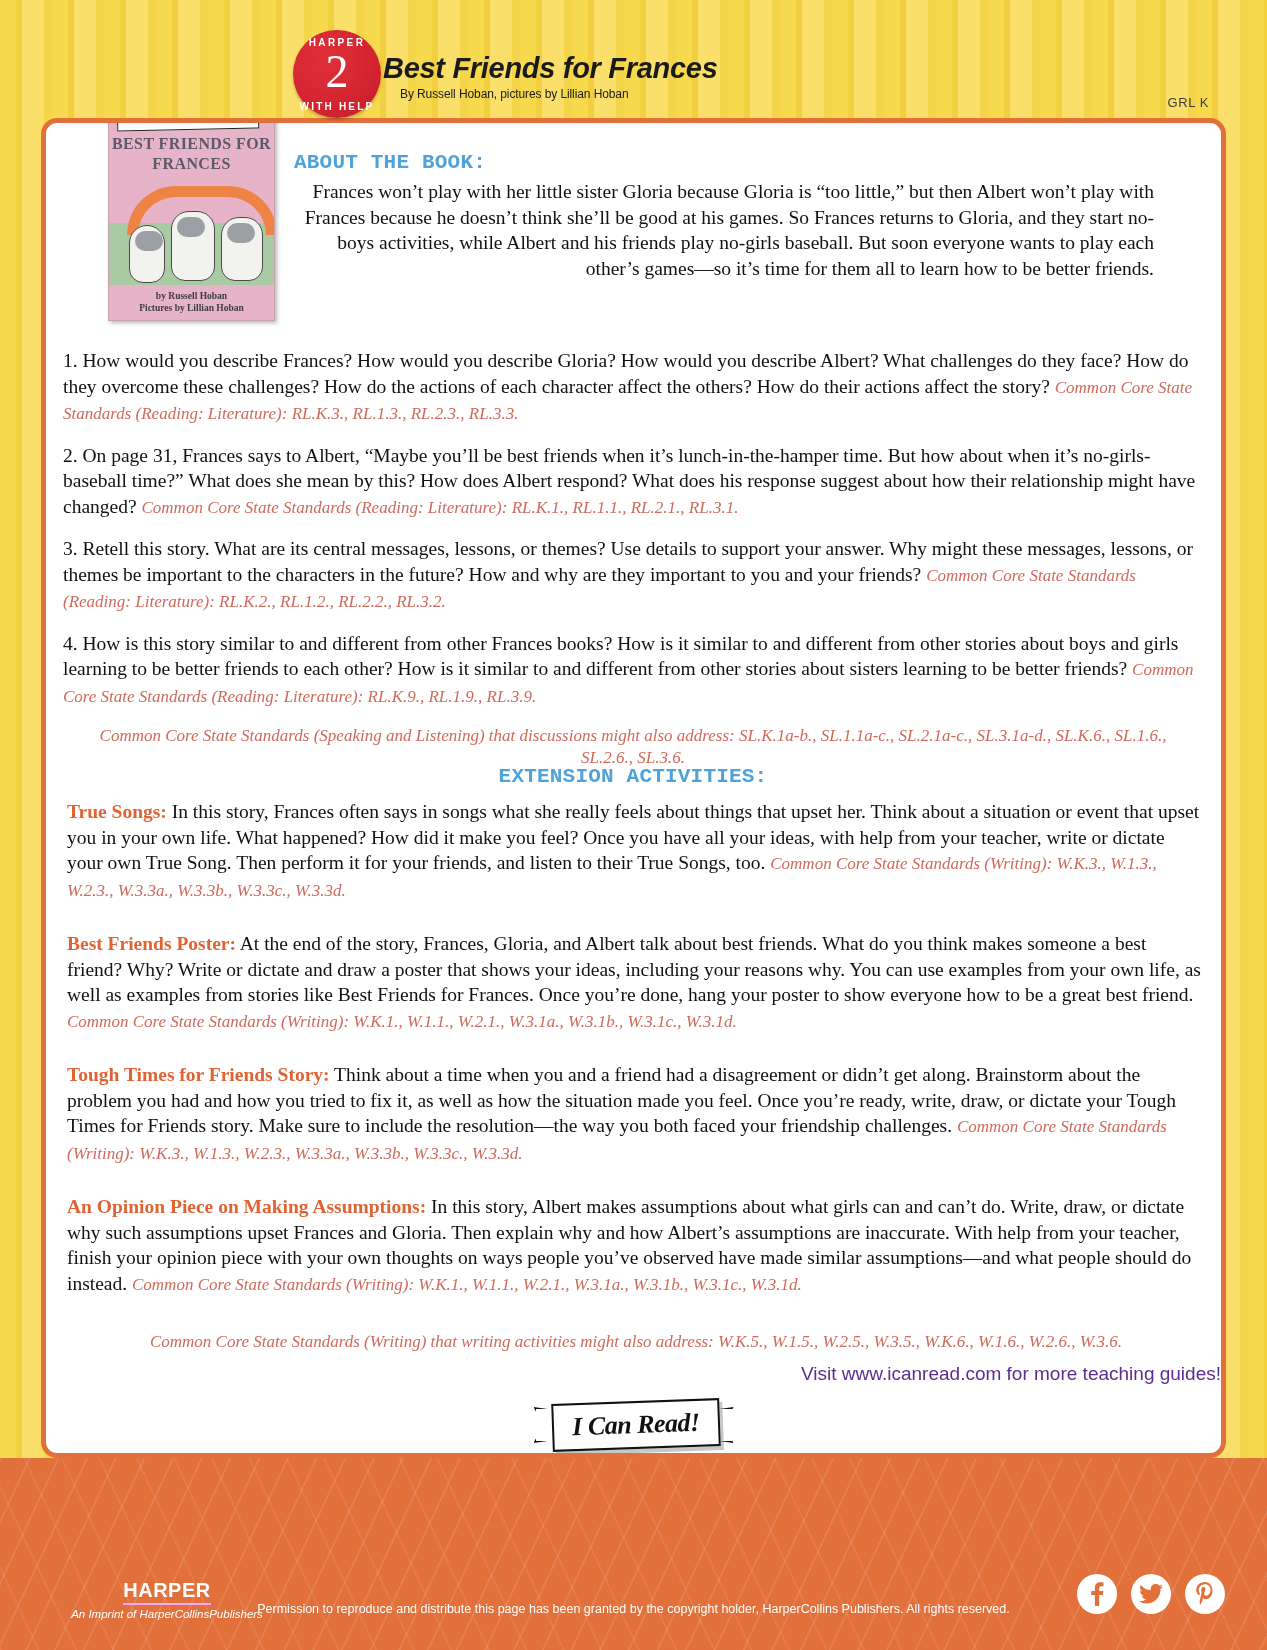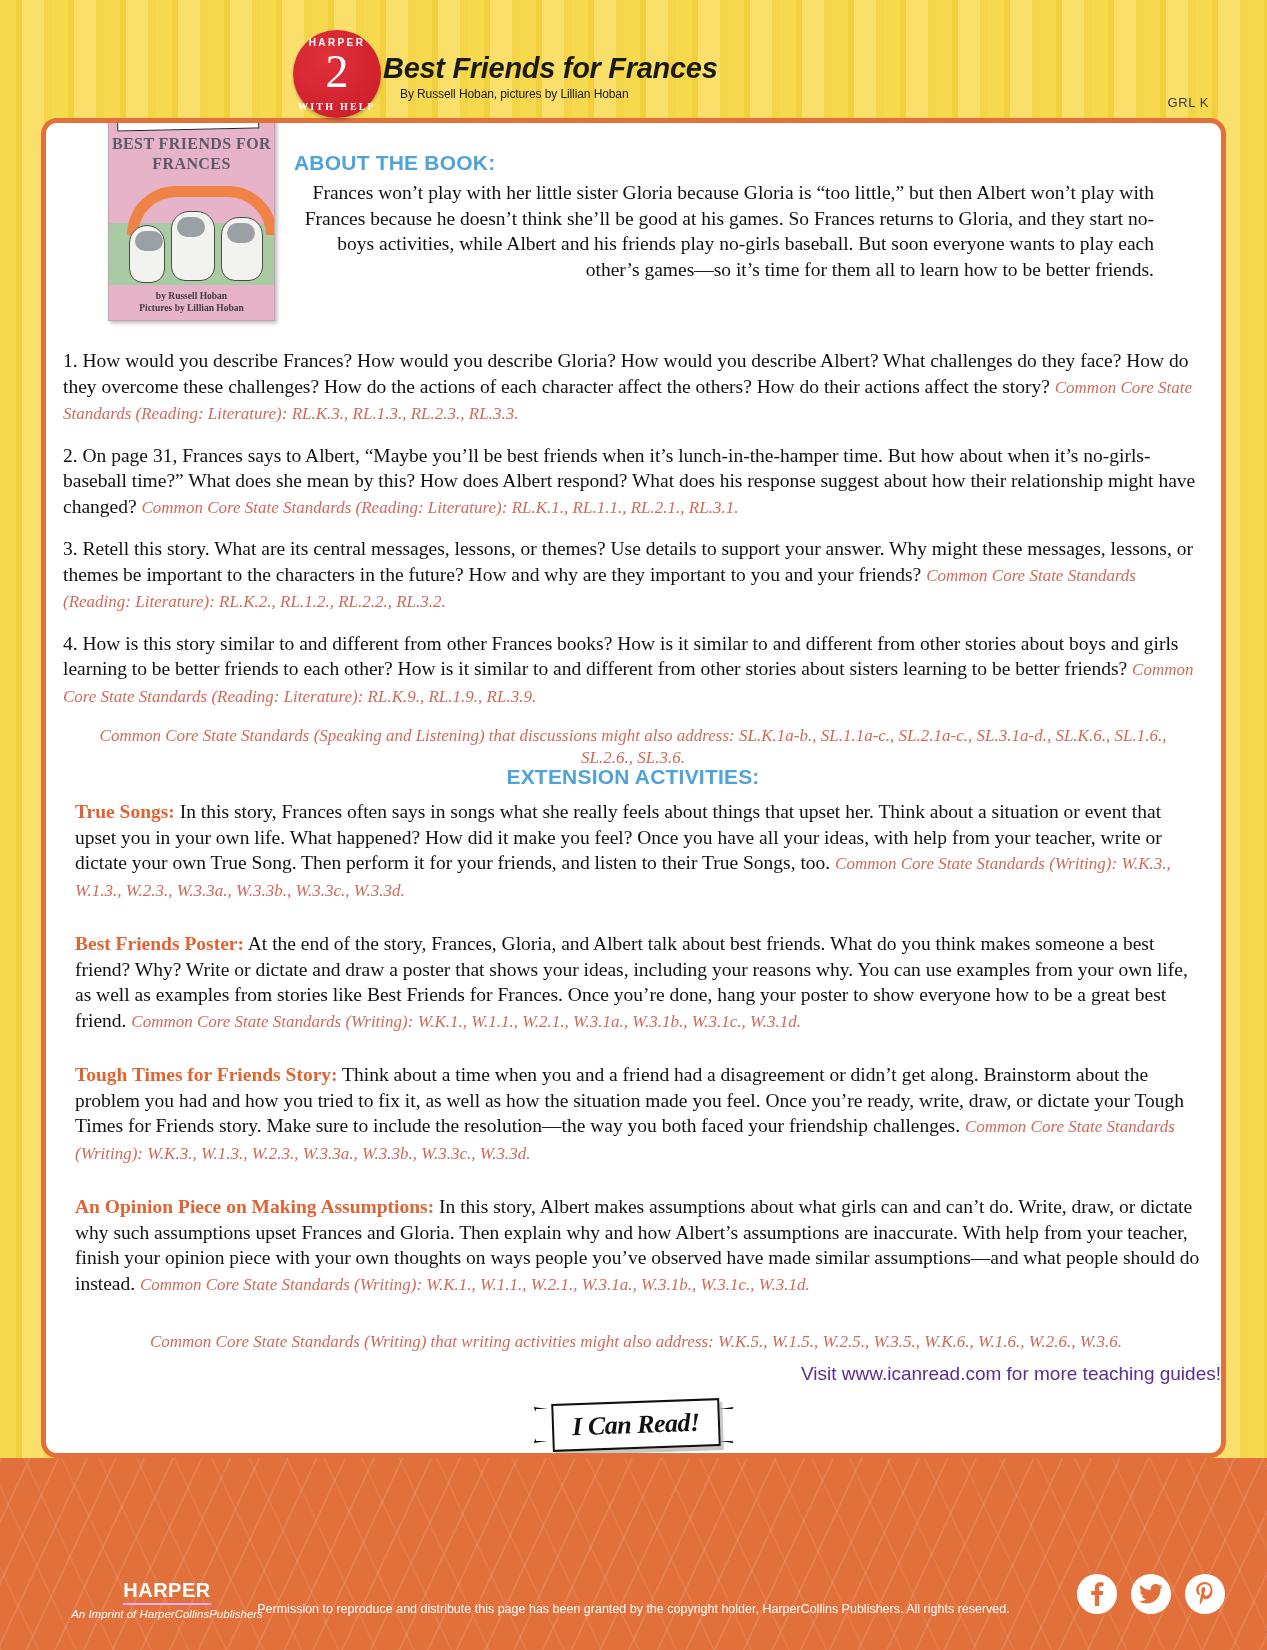--- a/index.html
+++ b/index.html
@@ -40,21 +40,21 @@
     line-height:46px;
   }
   #level-badge .arc-top{
     position:absolute;left:0;right:0;top:7px;text-align:center;
     color:#fff;font-size:10px;font-weight:bold;letter-spacing:2.4px;
     font-family:"Liberation Sans", sans-serif;
   }
   #level-badge .arc-bot{
     position:absolute;left:0;right:0;bottom:6px;text-align:center;
     color:#fff;font-size:10px;font-weight:bold;letter-spacing:2.2px;
-    font-family:Liberation Serif, serif;
+    font-family:Liberation Sans, sans-serif;
   }
   #title-block{position:absolute;left:383px;top:52px;}
   #book-title{
     font-family:"Liberation Sans", sans-serif;
     font-style:italic;font-weight:bold;font-size:29px;color:#1a1a1a;
     letter-spacing:-0.3px;line-height:32px;margin:0;
   }
   #book-byline{
     font-family:"Liberation Sans", sans-serif;
     font-size:12px;color:#1a1a1a;margin:3px 0 0 17px;letter-spacing:-0.1px;
@@ -125,21 +125,21 @@
   .badger.b1{left:20px;bottom:2px;width:34px;height:56px;}
   .badger.b2{left:62px;width:42px;height:68px;}
   .badger.b3{left:112px;width:40px;height:62px;}
   #cover-credits{
     position:absolute;left:0;right:0;bottom:6px;text-align:center;
     color:#3c3c3c;font-size:9.5px;line-height:12px;font-weight:bold;
   }
 
   
   .sec-head{
-    font-family:Liberation Sans, sans-serif;
+    font-family:Liberation Mono, monospace;
     font-weight:bold;font-size:21px;color:#4fa3d8;letter-spacing:.2px;
     margin:0 0 5px 0;
   }
   #about-block{position:absolute;left:248px;top:28px;width:860px;}
   #about-text{
     font-size:19.5px;line-height:25.5px;color:#111;text-align:right;margin:0;
   }
   #dq-head{position:absolute;left:248px;top:190px;width:860px;text-align:center;}
   #qs{position:absolute;left:17px;top:225px;width:1140px;}
   .q{
@@ -150,21 +150,21 @@
     color:#cf6a5c;font-style:italic;font-size:17px;
   }
   #ccss-sl{
     text-align:center;color:#cf6a5c;font-style:italic;font-size:17px;
     line-height:22px;margin:6px 36px 0 36px;
   }
 
   #ea-head{position:absolute;left:17px;top:642px;width:1140px;text-align:center;}
   #acts{position:absolute;left:17px;top:676px;width:1140px;}
   .act{
-    font-size:19.5px;line-height:25.5px;color:#111;margin:0 0 28px 12px;
+    font-size:19.5px;line-height:25.5px;color:#111;margin:0 0 28px 4px;
     text-align:left;
   }
   .act-name{color:#df6433;font-weight:bold;}
   #ccss-w{
     position:absolute;left:45px;top:1208px;width:1090px;text-align:center;
     color:#cf6a5c;font-style:italic;font-size:17px;line-height:22px;
   }
   #visit{
     position:absolute;left:0;right:0;top:1240px;text-align:right;
     font-family:"Liberation Sans", sans-serif;

